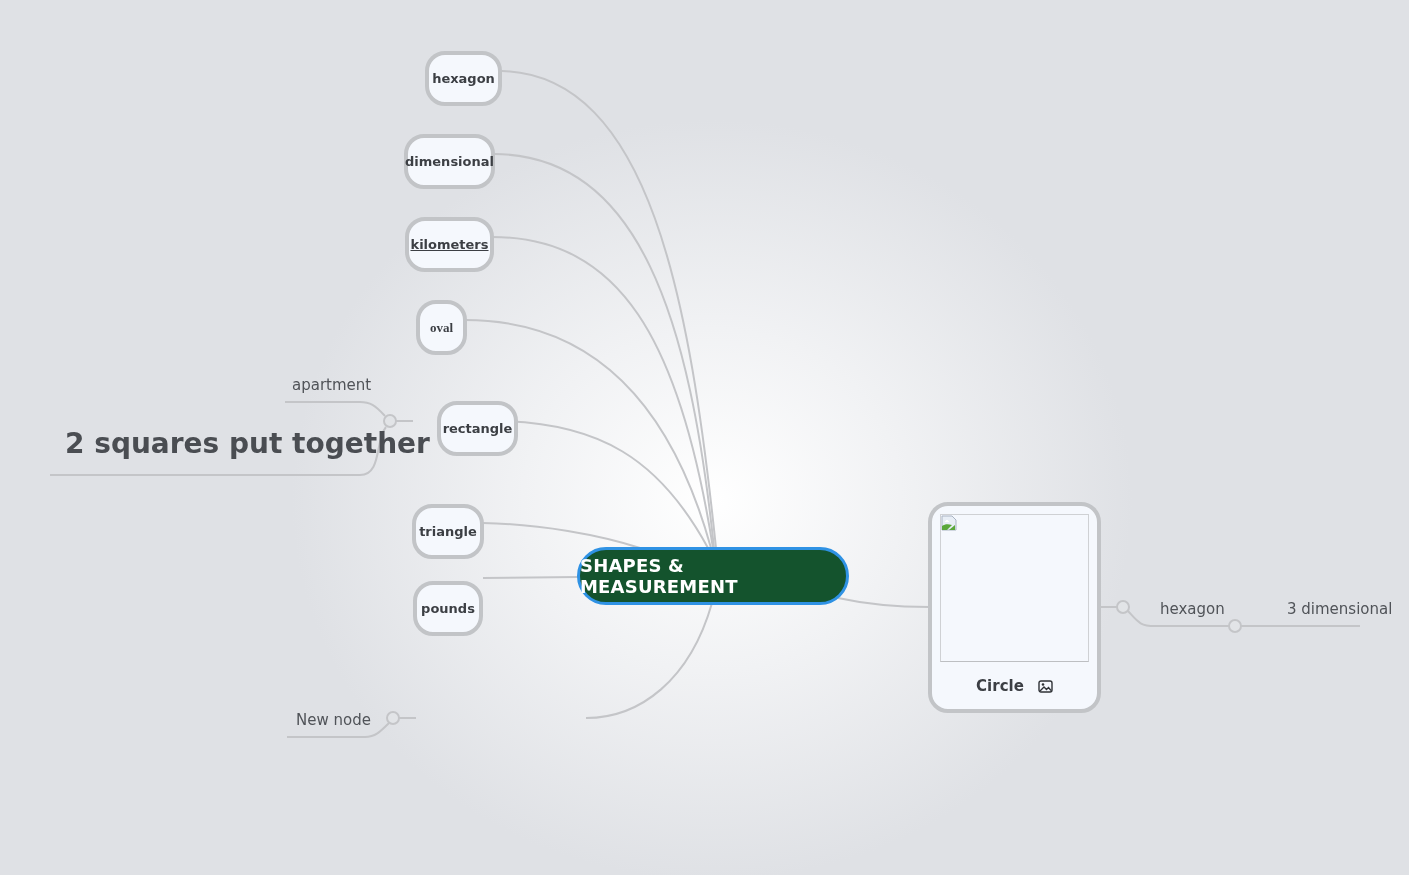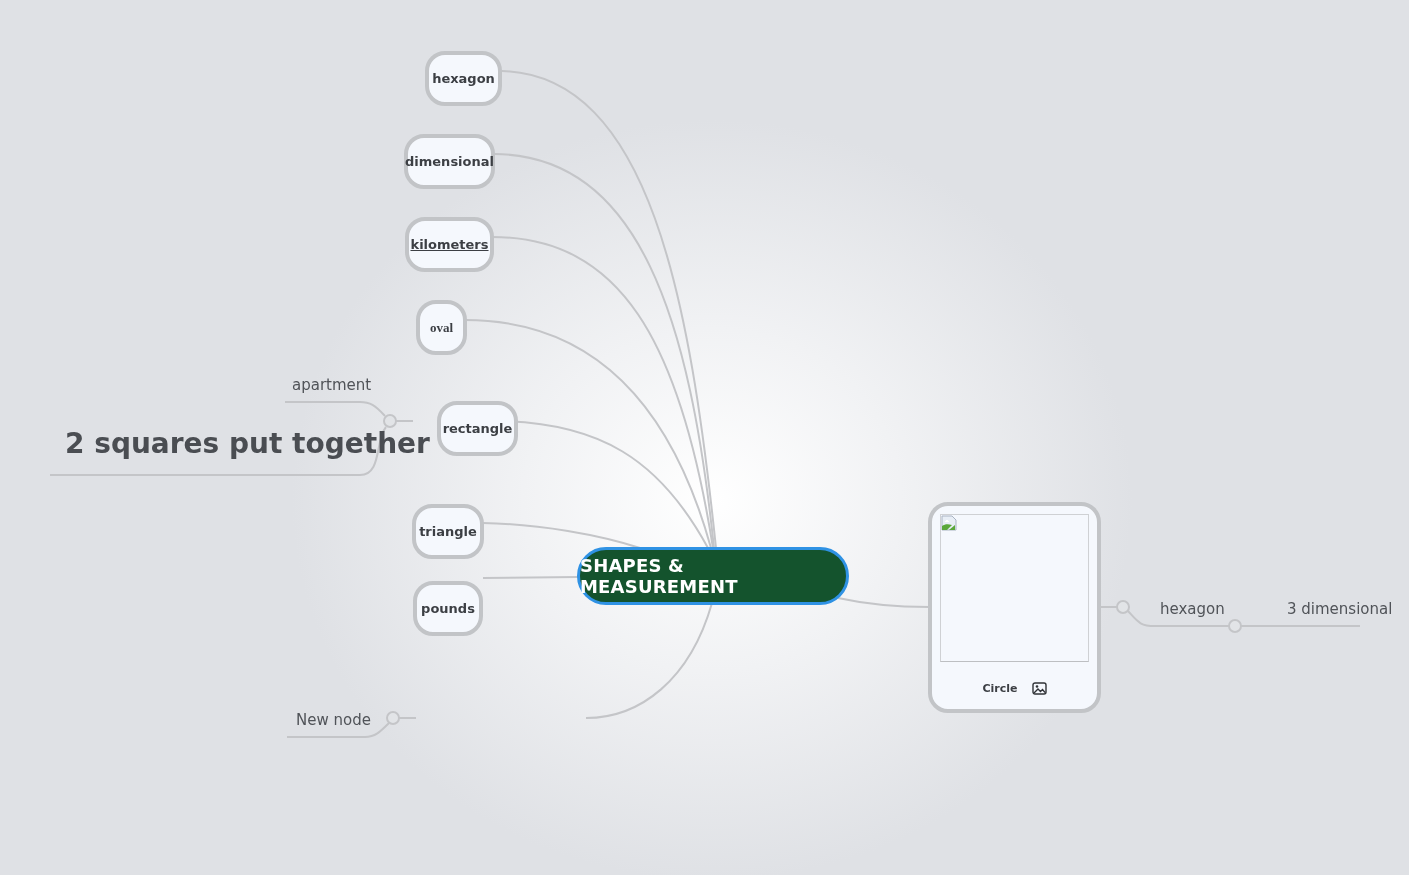--- a/index.html
+++ b/index.html
@@ -30,21 +30,21 @@
   .card .img {
     position: absolute; left: 8px; top: 8px; right: 8px; height: 148px;
     border: 1px solid #cfd1d4; border-bottom: 1px solid #bdbfc2; box-sizing: border-box;
     background: #f5f8fd;
   }
   .card .broken {
     position: absolute; left: 0; top: 0; width: 16px; height: 16px;
   }
   .card .caption {
     position: absolute; left: 0; right: 0; bottom: 14px; text-align: center;
-    font-size: 11px; font-weight: bold; color: #3c3f44;
+    font-size: 15px; font-weight: bold; color: #3c3f44;
     display: flex; align-items: center; justify-content: center; gap: 14px;
   }
   .plain {
     position: absolute; font-size: 15px; color: #505358; white-space: nowrap;
   }
   .big {
     position: absolute; font-size: 28px; font-weight: bold; color: #4a4d52; white-space: nowrap;
   }
 </style>
 </head>

